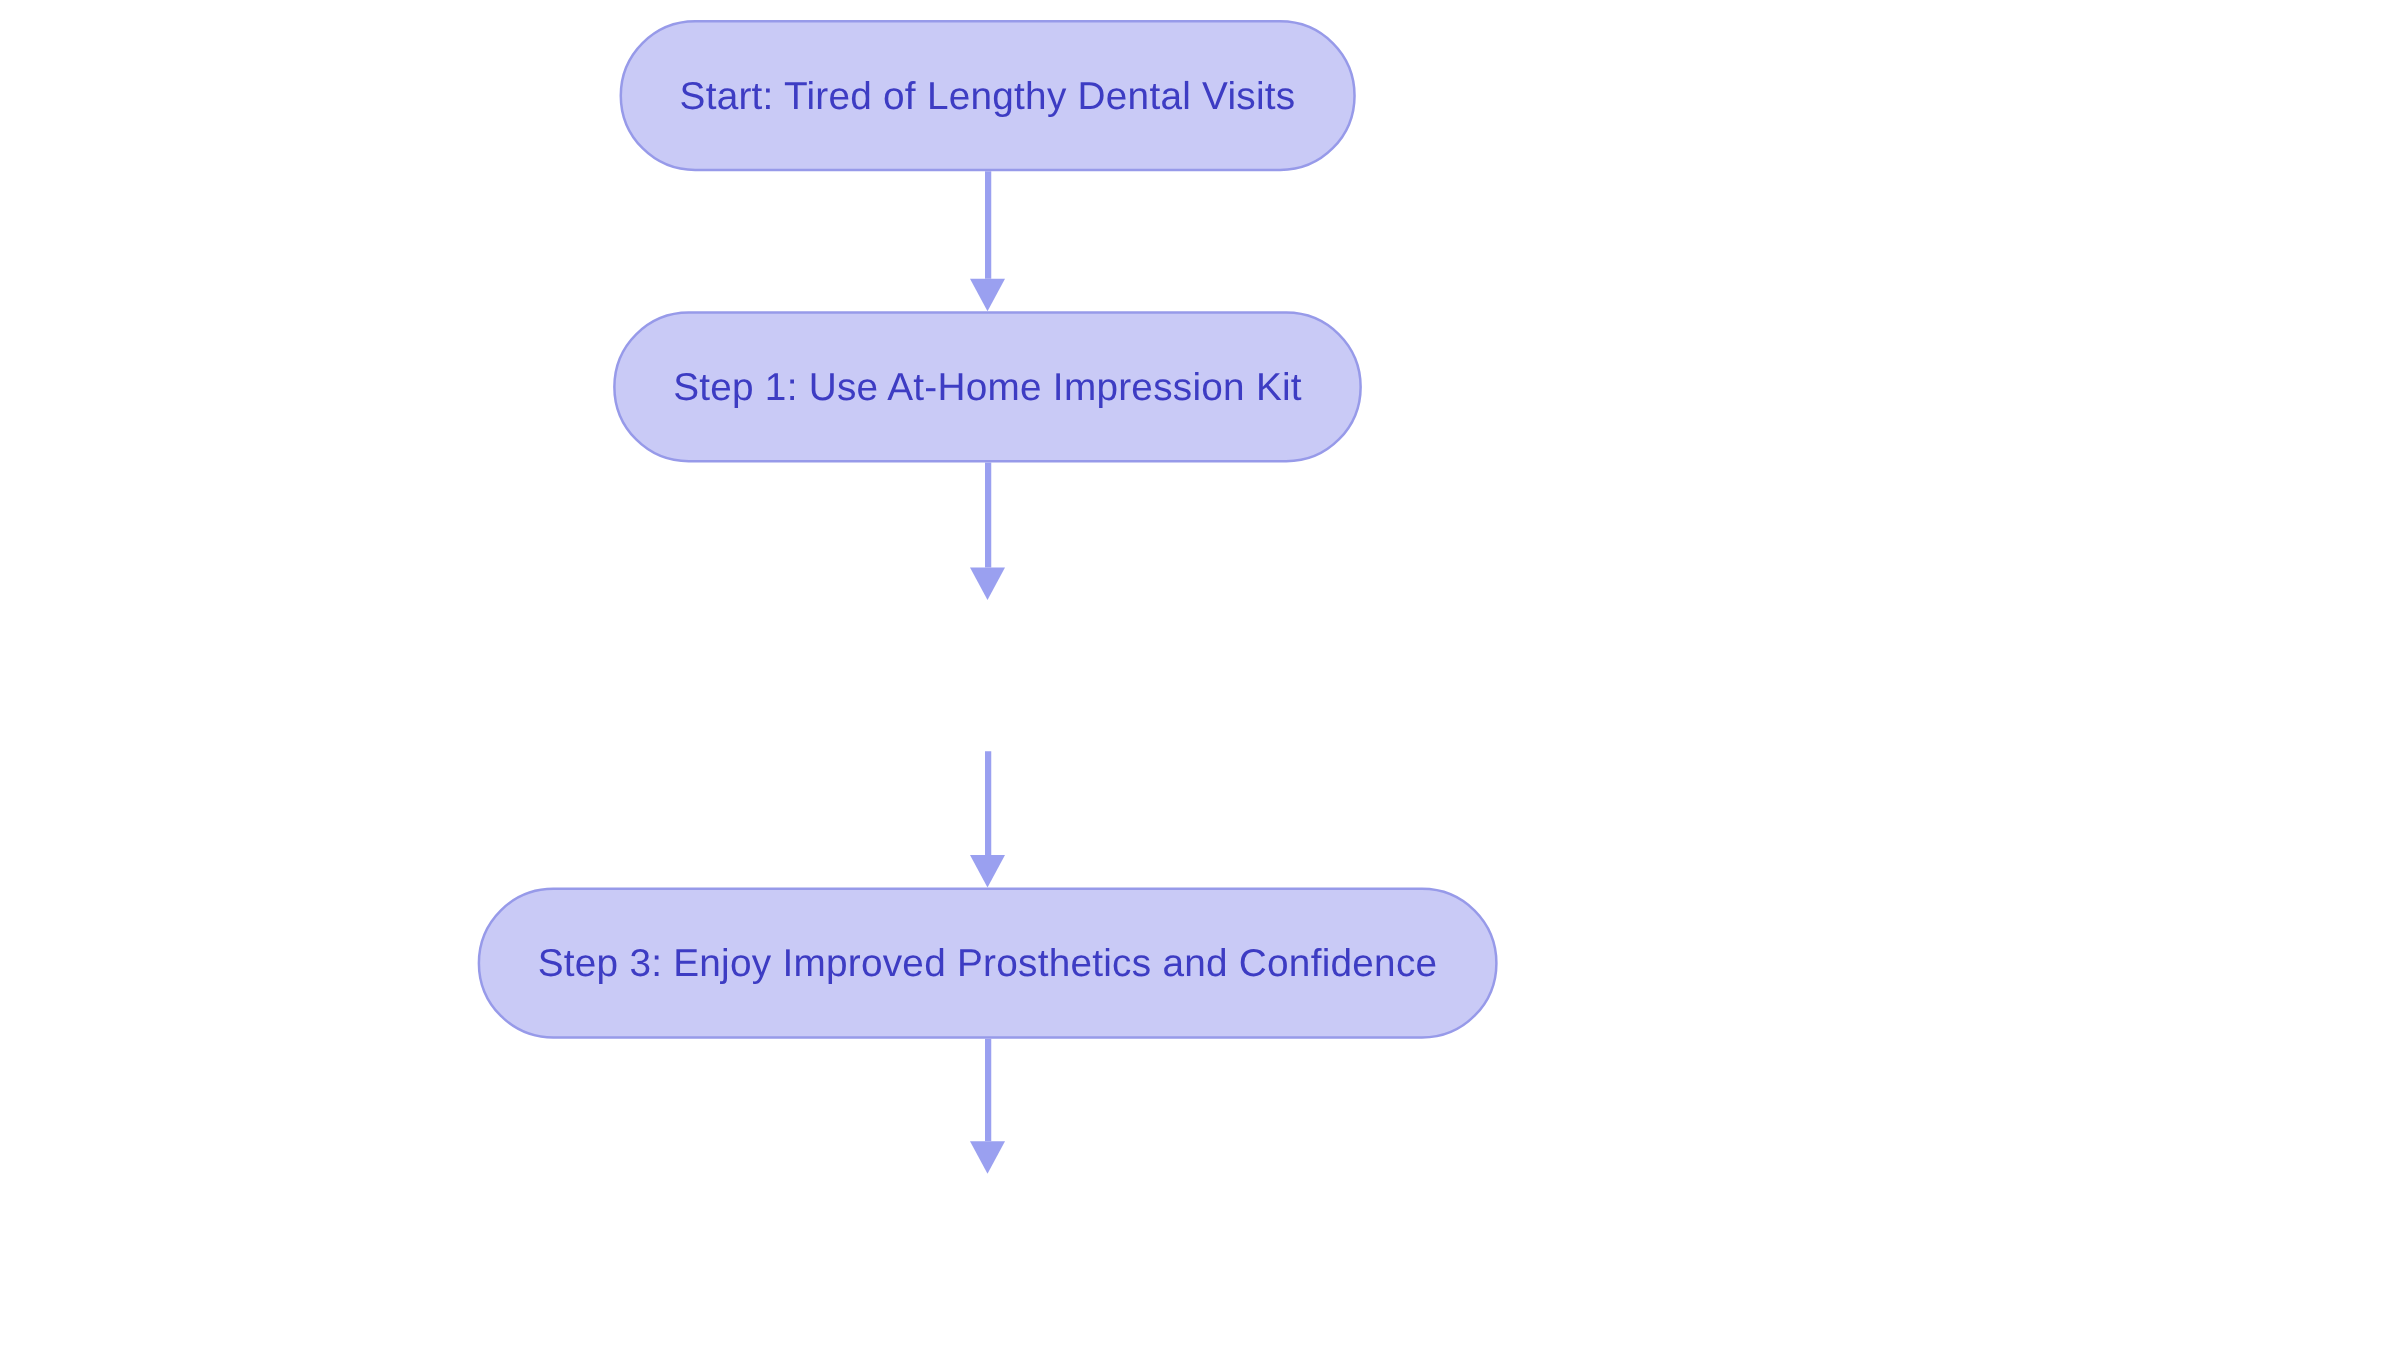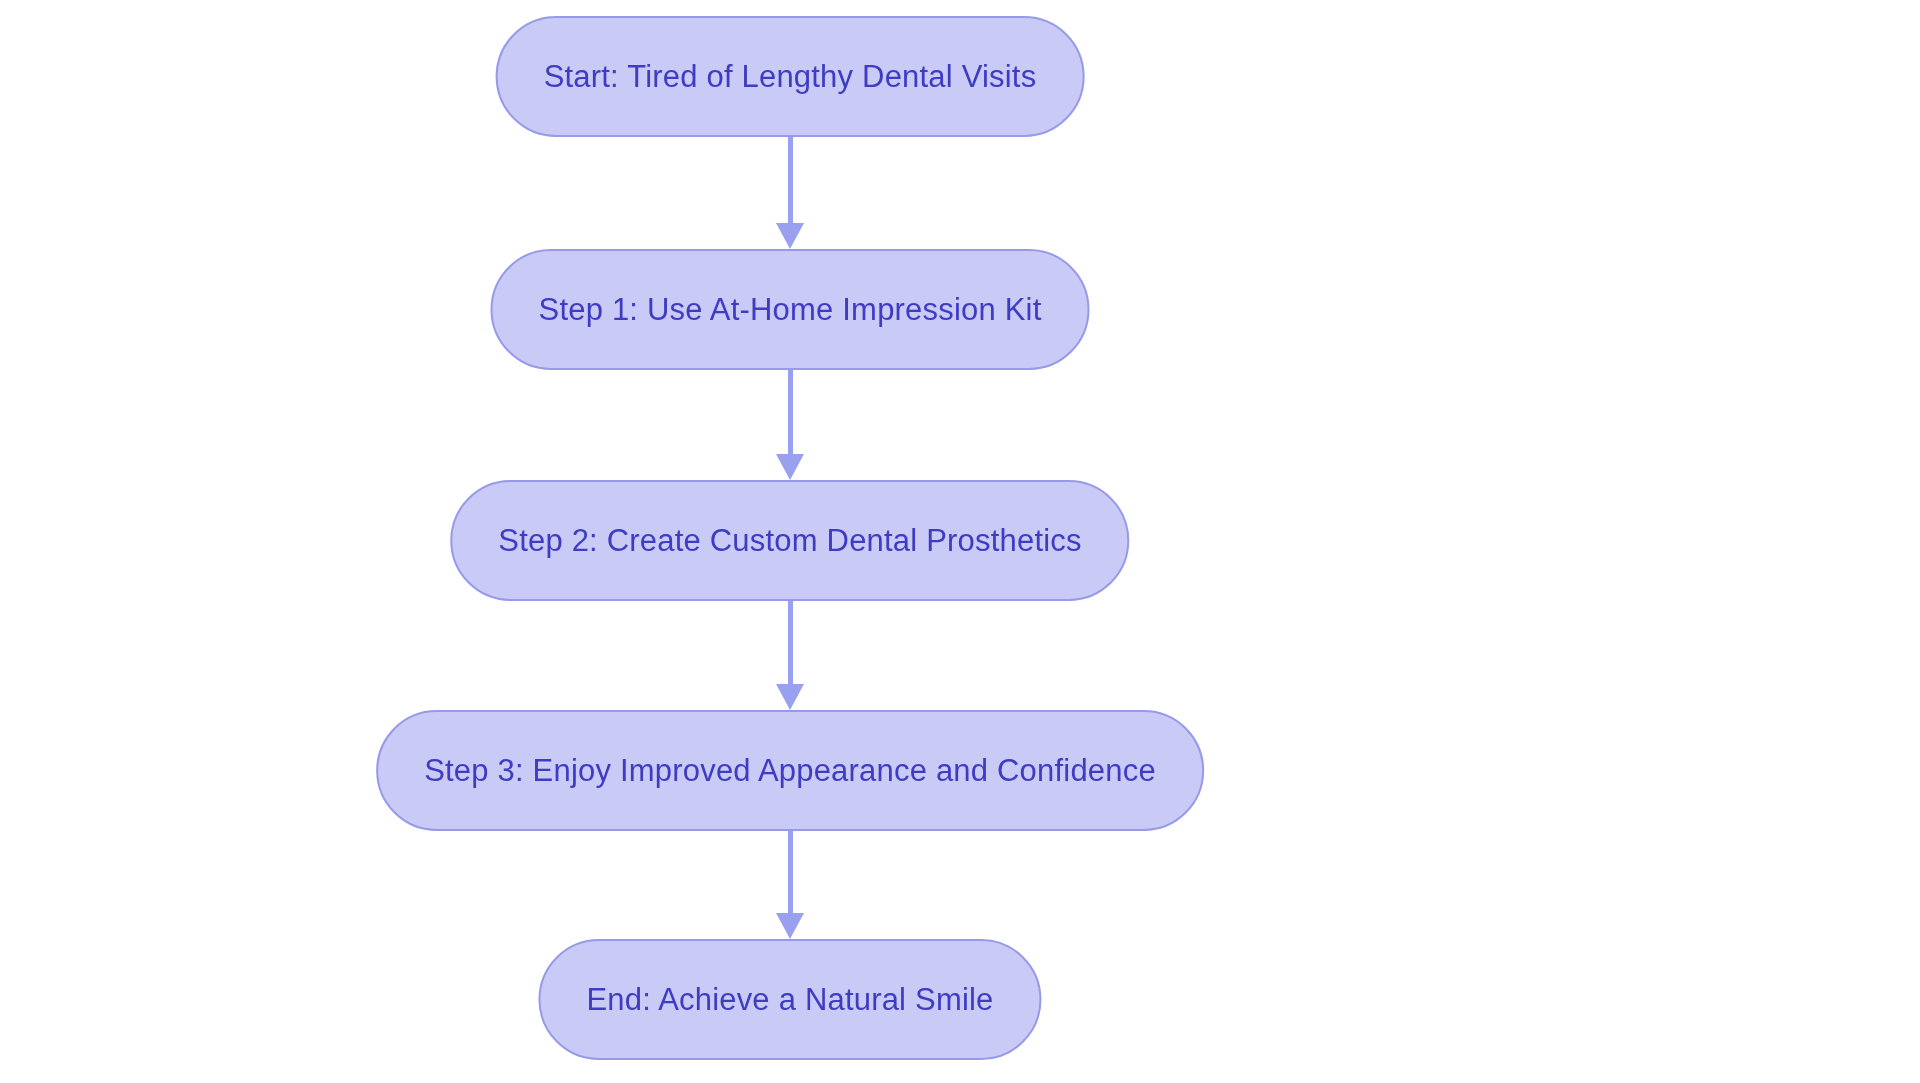--- a/index.html
+++ b/index.html
@@ -85,35 +85,29 @@
 
   <div class="node node-1">
     <span>Step 1: Use At-Home Impression Kit</span>
   </div>
 
   <div class="connector connector-1">
     <div class="shaft"></div>
     <div class="head"></div>
   </div>
 
-  <div class="node node-2">
-    <span>Step 2: Create Custom Dental Prosthetics</span>
-  </div>
 
   <div class="connector connector-2">
     <div class="shaft"></div>
     <div class="head"></div>
   </div>
 
   <div class="node node-3">
-    <span>Step 3: Enjoy Improved Appearance and Confidence</span>
+    <span>Step 3: Enjoy Improved Prosthetics and Confidence</span>
   </div>
 
   <div class="connector connector-3">
     <div class="shaft"></div>
     <div class="head"></div>
   </div>
 
-  <div class="node node-4">
-    <span>End: Achieve a Natural Smile</span>
-  </div>
 
 </div>
 
 </body></html>

